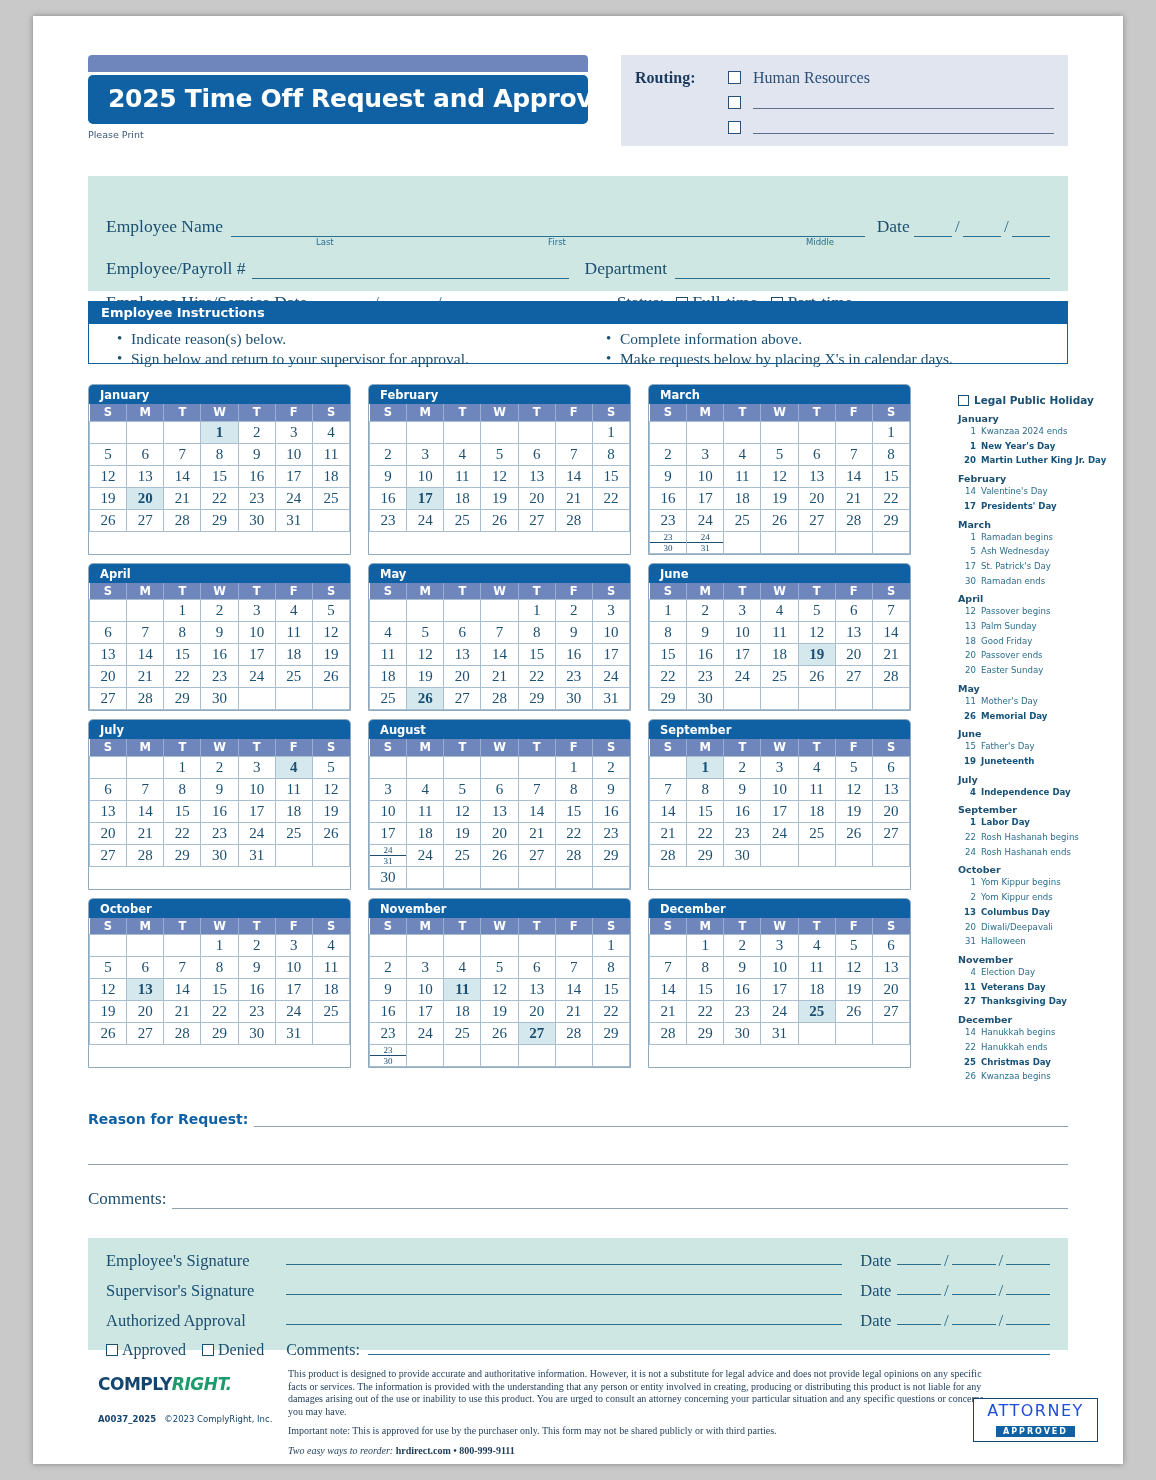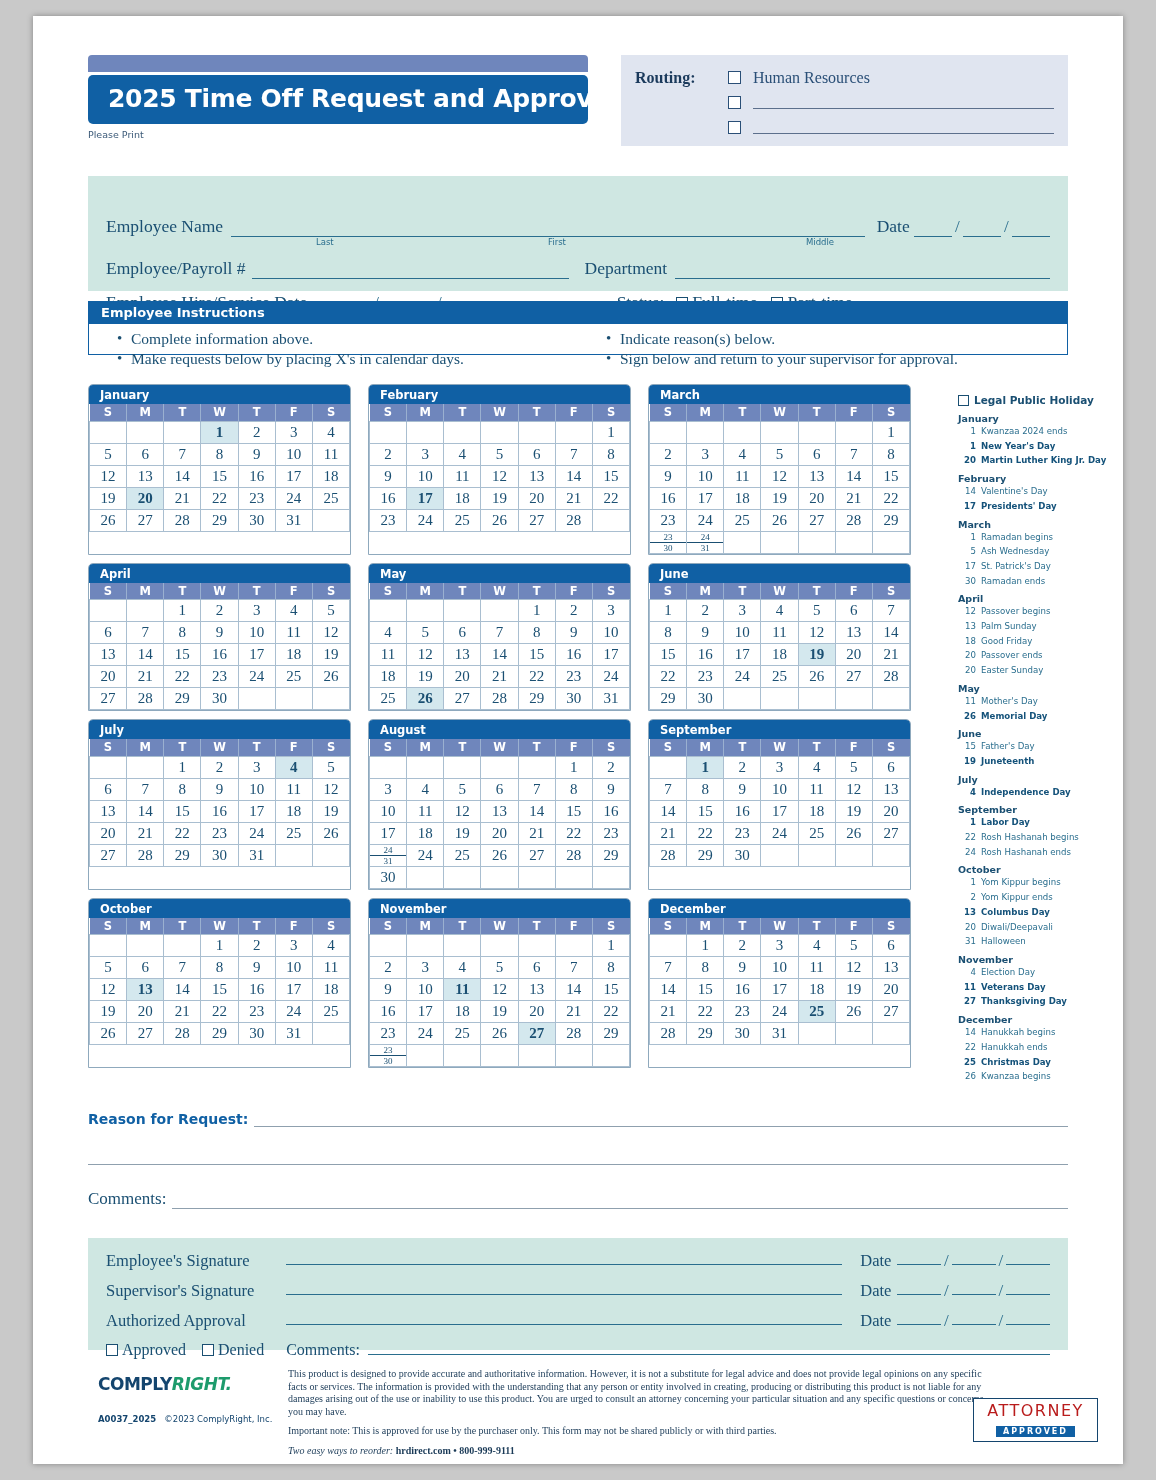--- a/index.html
+++ b/index.html
@@ -79,21 +79,21 @@
   .slash { font-size: 17px; color: #2a6e8e; padding: 0 3px; }
   .chk-sm {
     display: inline-block; width: 12px; height: 12px;
     border: 1.6px solid #1a4f72; background: #fff;
     vertical-align: -1px; margin-right: 4px;
   }
 
   
   .instr {
     position: absolute; left: 55px; top: 285px;
-    width: 980px; height: 54px;
+    width: 980px; height: 63px;
     border: 1.5px solid #1060a4;
   }
   .instr-hd {
     background: #1060a4; color: #fff; height: 22px;
     font-family: "DejaVu Sans", sans-serif; font-weight: bold;
     font-size: 13px; padding: 3px 0 0 12px;
   }
   .instr-body { display: flex; padding: 5px 0 0 0; }
   .instr-col { width: 50%; padding-left: 28px; }
   .instr-li {
@@ -203,21 +203,21 @@
   .disc p { margin: 0 0 7px 0; }
   .reorder { font-style: italic; }
   .reorder b { font-style: normal; font-weight: bold; }
   .atty {
     position: absolute; left: 885px; top: 30px;
     width: 125px; border: 1.6px solid #14456e; text-align: center;
     padding: 2px 0 3px 0; background: #fff;
   }
   .atty .a1 {
     font-family: "DejaVu Sans", sans-serif; font-size: 16px;
-    letter-spacing: 1.5px; color: #b91c1c;
+    letter-spacing: 1.5px; color: #1d4ed8;
   }
   .atty .a2 {
     background: #1060a4; color: #fff; display: inline-block;
     font-family: "DejaVu Sans", sans-serif; font-weight: bold;
     font-size: 8px; letter-spacing: 2px; padding: 1px 7px; margin-top: 1px;
   }
 </style>
 </head>
 <body>
 
@@ -282,26 +282,26 @@
       <div class="eb-label" style="margin-left:120px;">Status:</div>
       <div class="eb-label" style="margin-left:12px;"><span class="chk-sm"></span><span>Full-time</span></div>
       <div class="eb-label" style="margin-left:14px;"><span class="chk-sm"></span><span>Part-time</span></div>
     </div>
   </div>
 
   <div class="instr">
     <div class="instr-hd">Employee Instructions</div>
     <div class="instr-body">
       <div class="instr-col">
+        <div class="instr-li">Indicate reason(s) below.</div>
+        <div class="instr-li">Sign below and return to your supervisor for approval.</div>
+      </div>
+      <div class="instr-col">
         <div class="instr-li">Complete information above.</div>
         <div class="instr-li">Make requests below by placing X's in calendar days.</div>
-      </div>
-      <div class="instr-col">
-        <div class="instr-li">Indicate reason(s) below.</div>
-        <div class="instr-li">Sign below and return to your supervisor for approval.</div>
       </div>
     </div>
   </div>
 
   <div class="cal-area" id="cal-area">
         <div class="cal-row">
           <div class="cal">
             <div class="cal-title">January</div>
             <table class="cal-tbl">
               <thead>

